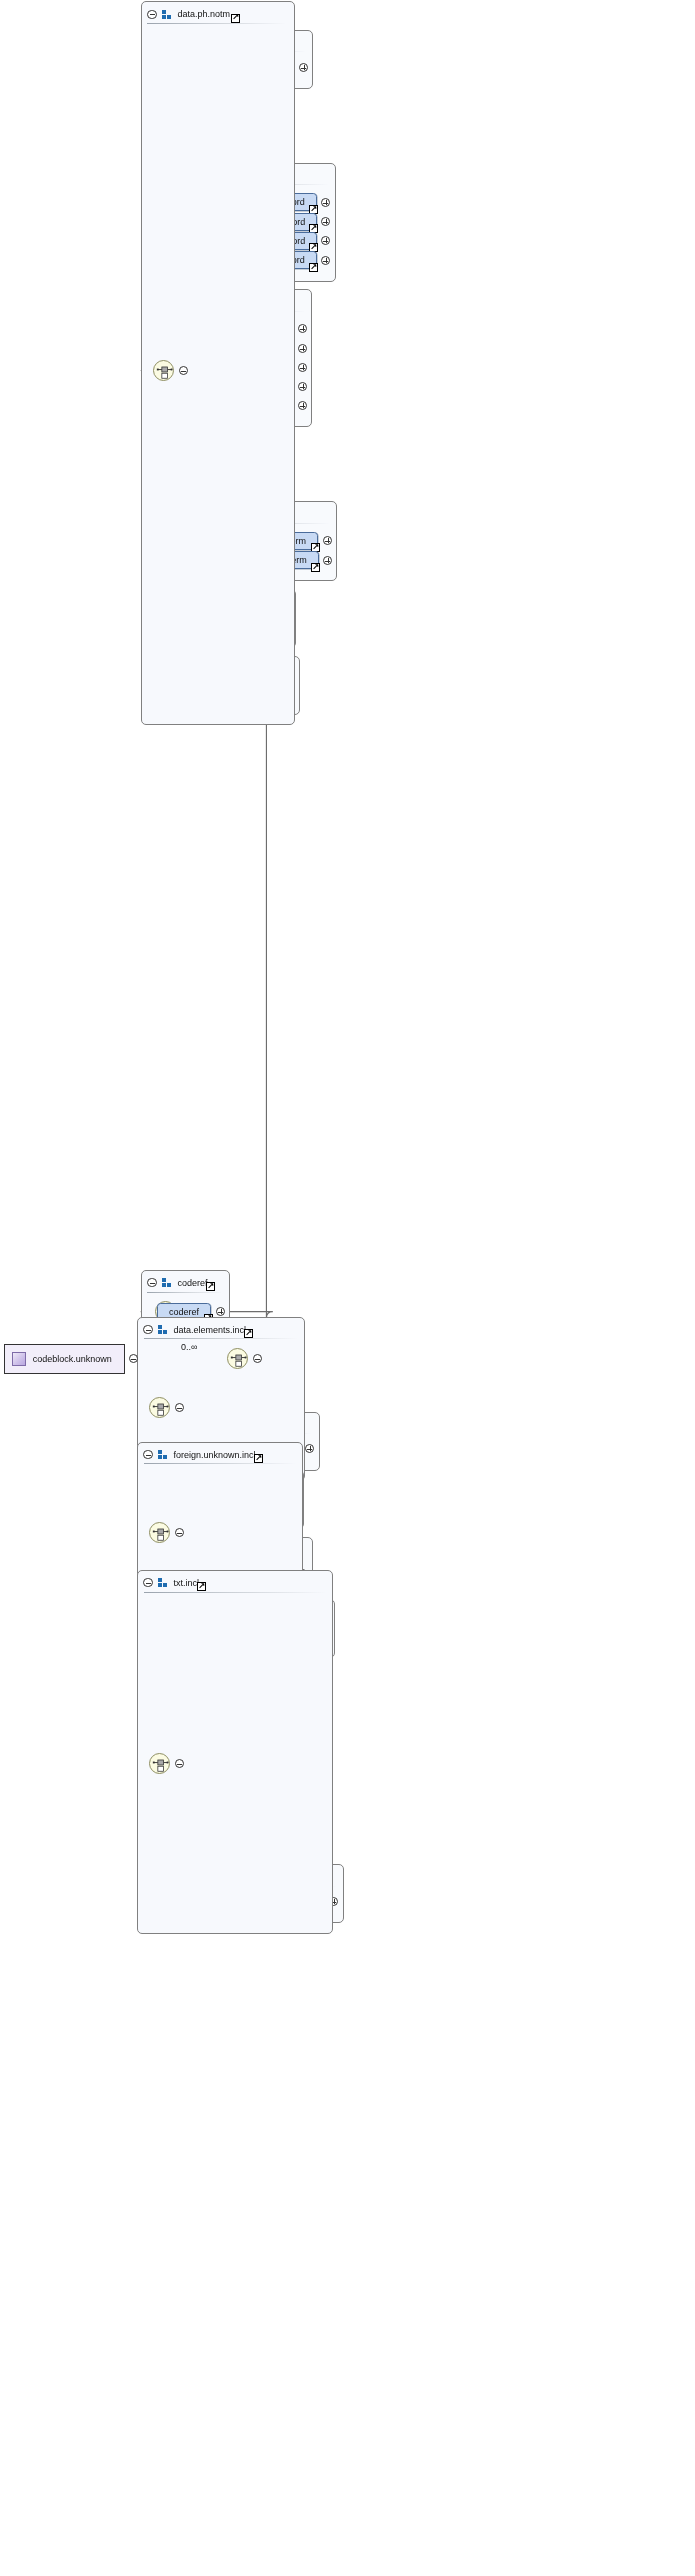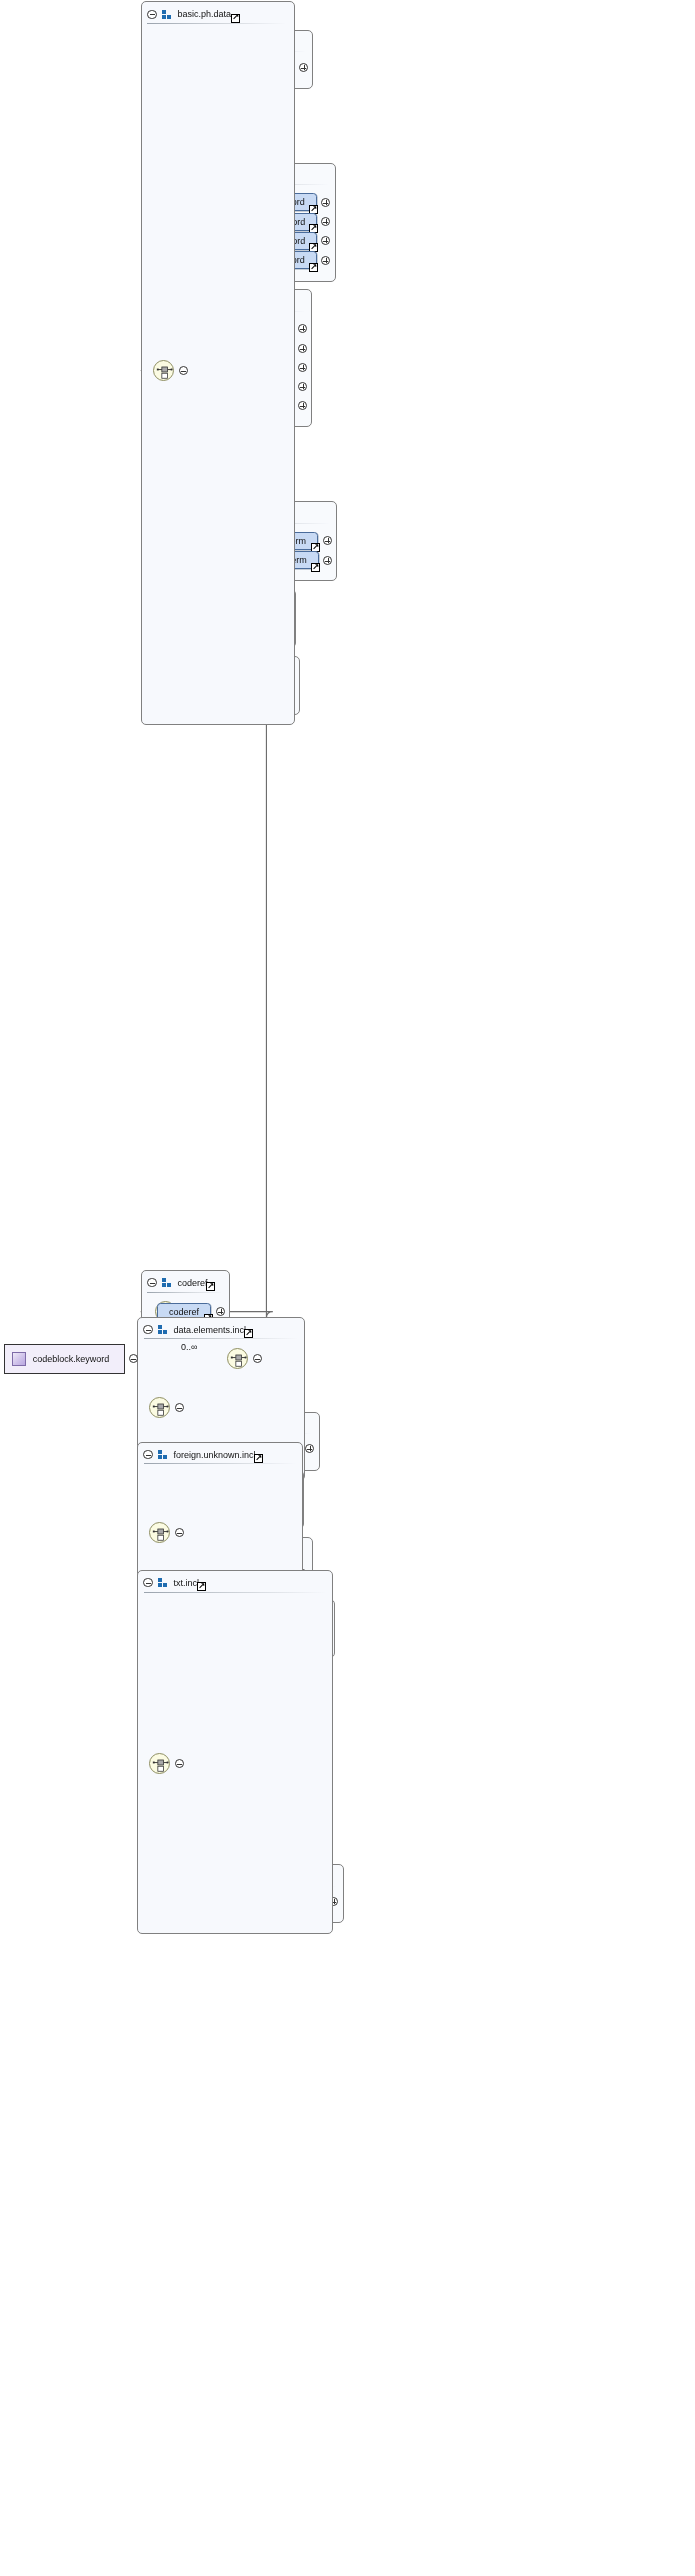--- a/index.html
+++ b/index.html
@@ -407,21 +407,21 @@
     <div class="jump" style="left: 274px; top: 695px;"></div>
     <div class="tog abs plus" style="left: 286px; top: 689px;"></div>
     <div class="grp lvl1" style="left: 141px; top: 1.4px; width: 154px; height: 724px;"></div>
     <div class="grphead" style="left: 141px; top: 3.6px;">
       <span class="tog"></span>
       <span class="gsq">
         <i></i>
         <i></i>
         <i></i>
       </span>
-      <span class="glabel">basic.ph.data</span>
+      <span class="glabel">data.ph.notm</span>
     </div>
     <div class="jump" style="left: 231px; top: 13.6px;"></div>
     <div class="grprule" style="left: 147px; top: 23px; width: 139px;"></div>
     <div class="comp" style="left: 153px; top: 360px;">
       <svg width="21.4" height="21.4" viewBox="0 0 30 30">
         <line x1="5" y1="12" x2="11" y2="12" stroke="#333" stroke-width="1.3"></line>
         <line x1="19" y1="12" x2="25" y2="12" stroke="#333" stroke-width="1.3"></line>
         <rect x="4" y="10.6" width="2.6" height="2.6" fill="#333"></rect>
         <rect x="23.4" y="10.6" width="2.6" height="2.6" fill="#333"></rect>
         <rect x="11" y="8.4" width="8" height="7" fill="#a9a9a9" stroke="#333" stroke-width="1.1"></rect>
@@ -783,21 +783,21 @@
         <line x1="19" y1="12" x2="25" y2="12" stroke="#333" stroke-width="1.3"></line>
         <rect x="4" y="10.6" width="2.6" height="2.6" fill="#333"></rect>
         <rect x="23.4" y="10.6" width="2.6" height="2.6" fill="#333"></rect>
         <rect x="11" y="8.4" width="8" height="7" fill="#a9a9a9" stroke="#333" stroke-width="1.1"></rect>
         <rect x="11" y="17.2" width="8" height="7" fill="#fff" stroke="#333" stroke-width="1.1"></rect>
       </svg>
     </div>
     <div class="tog abs" style="left: 175px; top: 1759px;"></div>
     <div class="rootbox" style="left: 3.6px; top: 1344px; width: 121px; height: 30px;">
       <span class="sw"></span>
-      <span>codeblock.keyword</span>
+      <span>codeblock.unknown</span>
     </div>
     <div class="tog abs" style="left: 129px; top: 1354px;"></div>
     <div class="lbl-card" style="left: 181px; top: 1342px;">0..∞</div>
     <div class="comp" style="left: 227px; top: 1348px;">
       <svg width="21.4" height="21.4" viewBox="0 0 30 30">
         <line x1="5" y1="12" x2="11" y2="12" stroke="#333" stroke-width="1.3"></line>
         <line x1="19" y1="12" x2="25" y2="12" stroke="#333" stroke-width="1.3"></line>
         <rect x="4" y="10.6" width="2.6" height="2.6" fill="#333"></rect>
         <rect x="23.4" y="10.6" width="2.6" height="2.6" fill="#333"></rect>
         <rect x="11" y="8.4" width="8" height="7" fill="#a9a9a9" stroke="#333" stroke-width="1.1"></rect>

